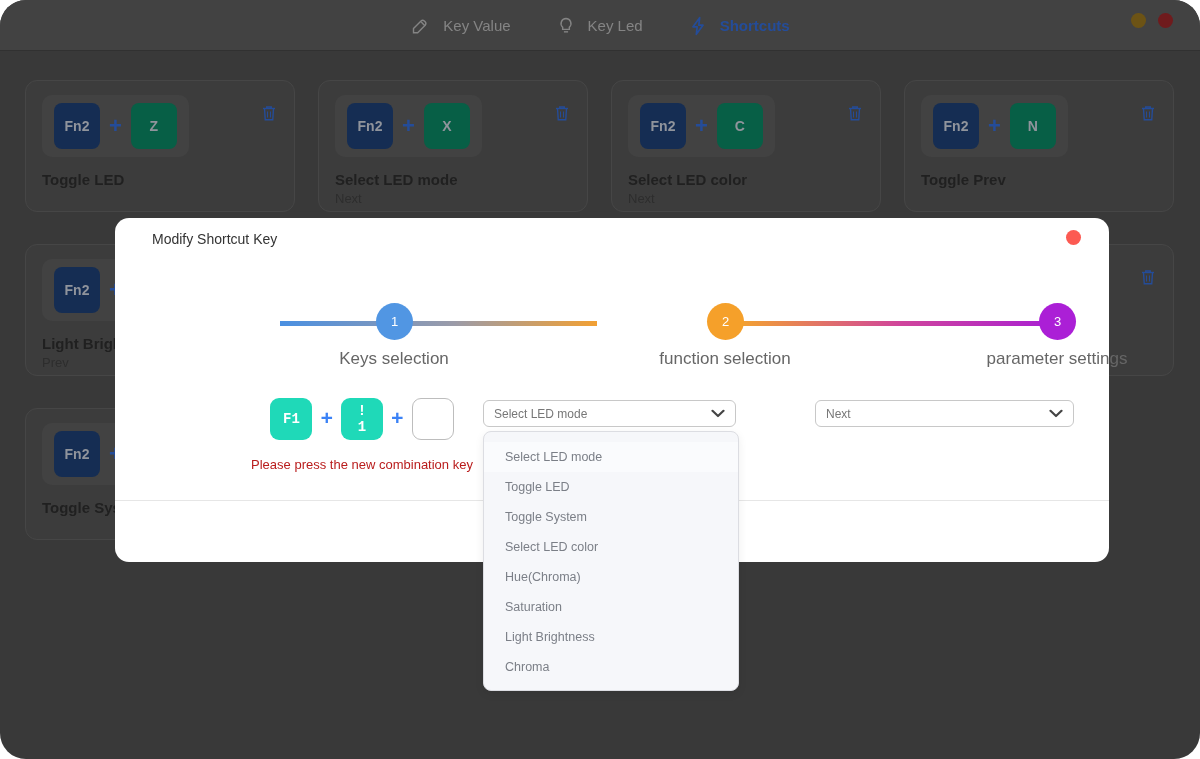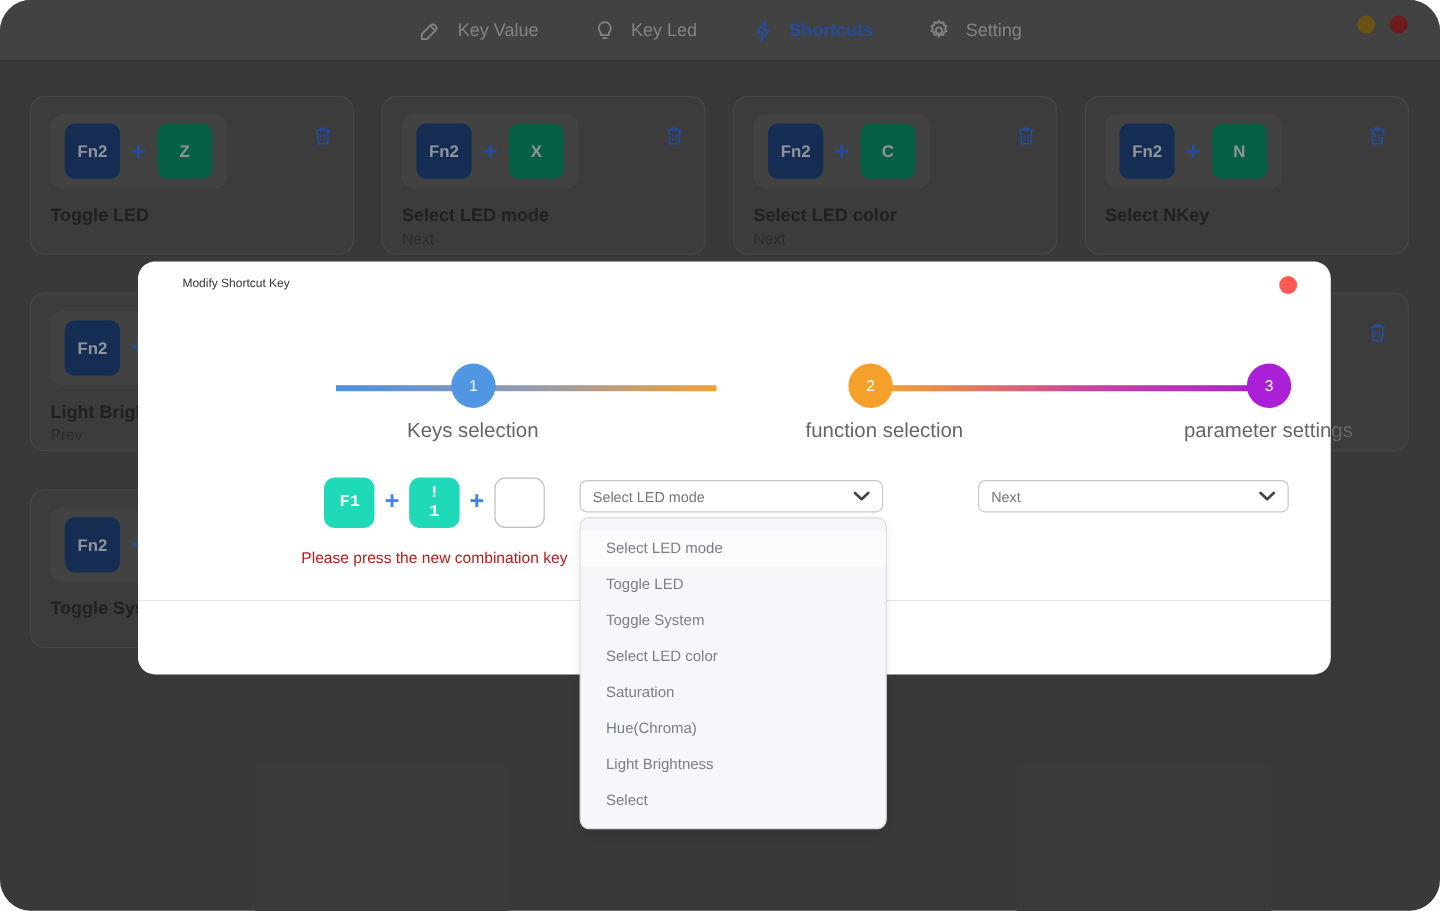--- a/index.html
+++ b/index.html
@@ -125,21 +125,21 @@
   #modal {
     position: absolute;
     left: 115px; top: 218px;
     width: 994px; height: 344px;
     background: #ffffff;
     border-radius: 14px;
   }
   #modal-title {
     position: absolute;
     left: 37px; top: 13px;
-    font-size: 10px;
+    font-size: 14px;
     color: #333333;
     text-align: center;
   }
   #modal-close {
     position: absolute;
     right: 28px; top: 12px;
     width: 15px; height: 15px;
     border-radius: 50%;
     background: #fc5a52;
     cursor: pointer;
@@ -181,21 +181,21 @@
   .step-label {
     position: absolute;
     top: 46px;
     font-size: 17px;
     color: #666666;
     text-align: center;
     white-space: nowrap;
     transform: translateX(-50%);
   }
   #label-1 { left: 132px; }
-  #label-2 { left: 463px; margin-left: 12px; }
+  #label-2 { left: 463px; }
   #label-3 { left: 795px; }
 
   
   #key-selection {
     position: absolute;
     left: 60px; top: 180px;
     width: 374px;
   }
   #key-row {
     display: flex;
@@ -311,29 +311,20 @@
       <div class="nav-item active">
         <span class="nav-icon">
           <svg width="20" height="20" viewBox="0 0 24 24" fill="none" stroke="#2f62c4" stroke-width="2" stroke-linejoin="round">
             <path d="M14 2 L6 13 h5 l-1 9 8-11 h-5 Z"></path>
           </svg>
         </span>
         <span>Shortcuts</span>
       </div>
 
 
-      <div class="nav-item">
-        <span class="nav-icon">
-          <svg width="21" height="21" viewBox="0 0 24 24" fill="none" stroke="#a9a9a9" stroke-width="1.7">
-            <circle cx="12" cy="12" r="3.1"></circle>
-            <path d="M12 2.6 l1.6 2.1 2.6-.6 .5 2.6 2.4 1.1 -1.3 2.3 1.3 2.3 -2.4 1.1 -.5 2.6 -2.6-.6 -1.6 2.1 -1.6-2.1 -2.6 .6 -.5-2.6 -2.4-1.1 1.3-2.3 -1.3-2.3 2.4-1.1 .5-2.6 2.6 .6 Z"></path>
-          </svg>
-        </span>
-        <span>Setting</span>
-      </div>
 
     </div>
 
     <div id="window-controls">
       <div class="win-dot amber"></div>
       <div class="win-dot red"></div>
     </div>
   </div>
 
   <div id="cards-area">
@@ -391,21 +382,21 @@
         </svg>
       </span>
     </div>
 
     <div class="card" style="left:904px; top:29px;">
       <div class="keygroup">
         <span class="key blue">Fn2</span>
         <span class="plus">+</span>
         <span class="key green">N</span>
       </div>
-      <div class="card-title">Select NKey</div>
+      <div class="card-title">Toggle Prev</div>
       <div class="card-sub"></div>
       <span class="trash">
         <svg width="18" height="20" viewBox="0 0 24 24" fill="none" stroke="#2f62c4" stroke-width="1.8">
           <path d="M4 6 h16"></path>
             <path d="M9 6 V4 h6 v2"></path>
           <path d="M6 6 l1 15 h10 l1-15"></path>
           <path d="M10 10 v8 M14 10 v8" stroke-width="1.3"></path>
         </svg>
       </span>
     </div>
@@ -493,22 +484,22 @@
         </span>
       </div>
 
       <div id="modal-divider"></div>
 
       <div id="dropdown">
         <div class="dropdown-item highlighted">Select LED mode</div>
         <div class="dropdown-item">Toggle LED</div>
         <div class="dropdown-item">Toggle System</div>
         <div class="dropdown-item">Select LED color</div>
+        <div class="dropdown-item">Hue(Chroma)</div>
         <div class="dropdown-item">Saturation</div>
-        <div class="dropdown-item">Hue(Chroma)</div>
         <div class="dropdown-item">Light Brightness</div>
-        <div class="dropdown-item">Select</div>
+        <div class="dropdown-item">Chroma</div>
       </div>
 
     </div>
   </div>
 
 </div>
 
 </body></html>

